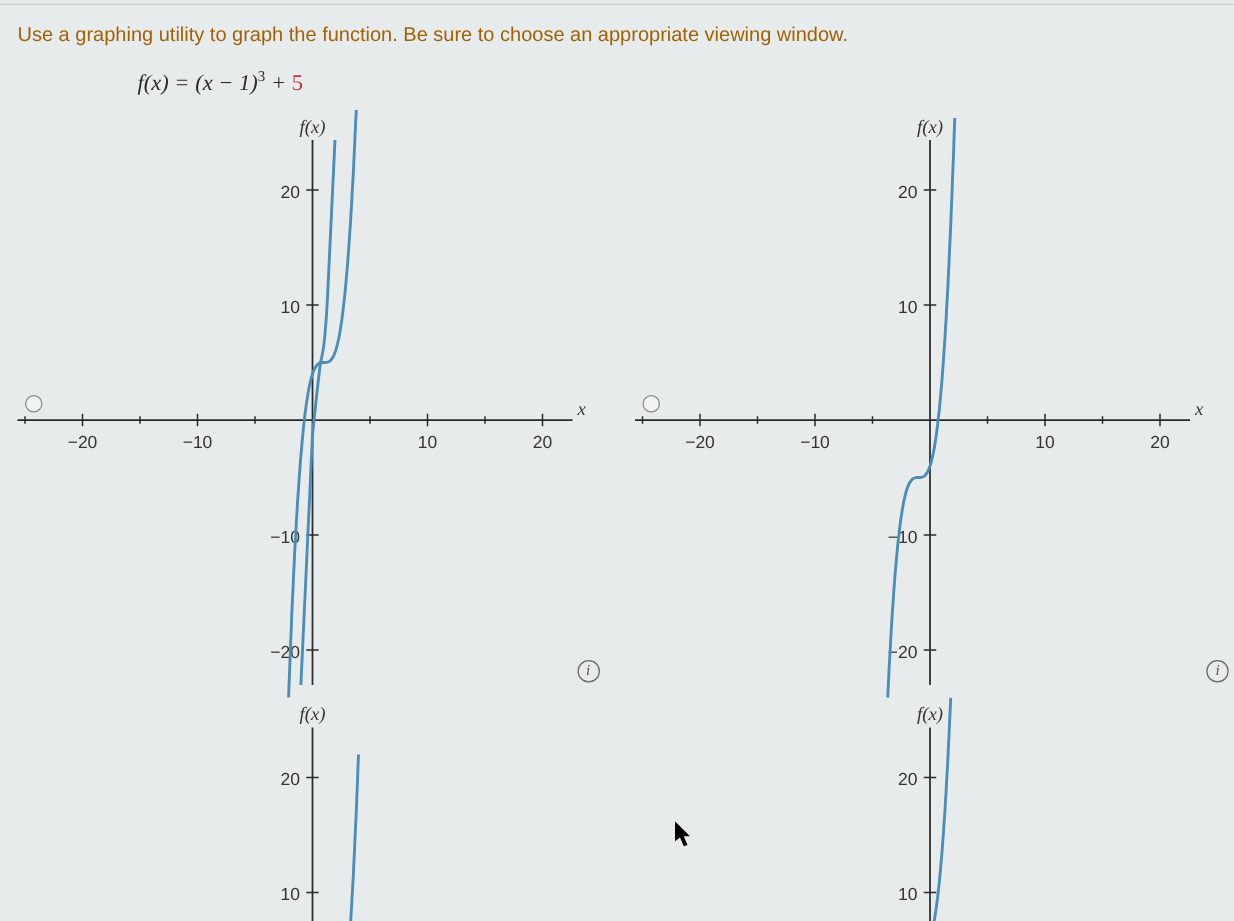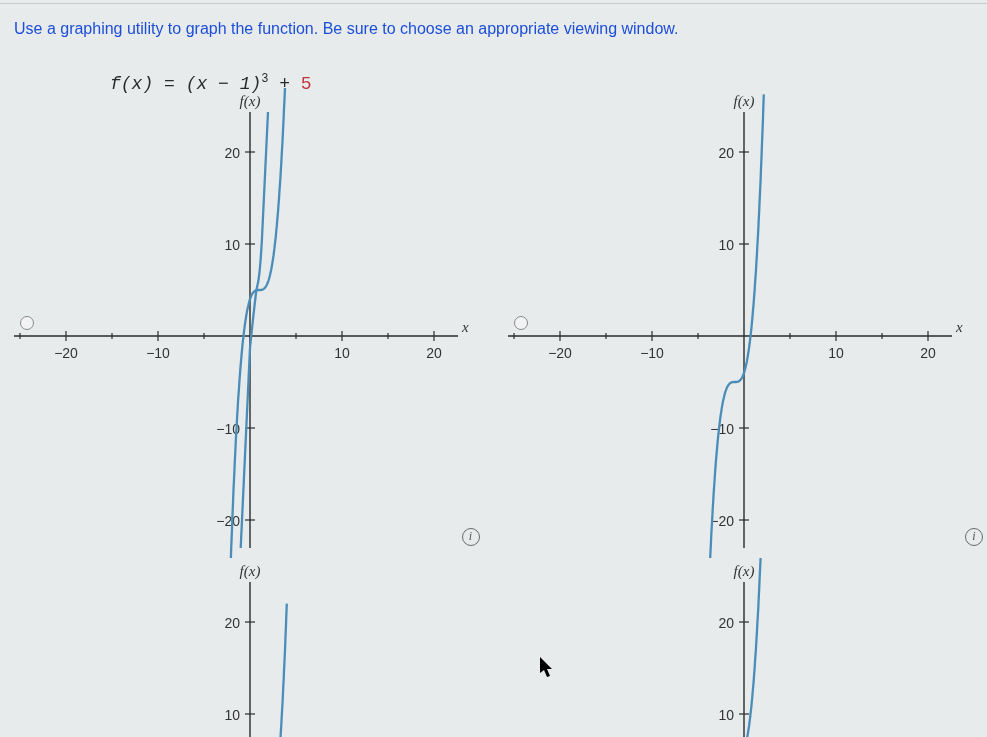--- a/index.html
+++ b/index.html
@@ -16,27 +16,27 @@
     position: absolute;
     top: 0; left: 0; right: 0;
     height: 4px;
     border-bottom: 1px solid #c9cccd;
   }
   .prompt {
     position: absolute;
     top: 20px;
     left: 14px;
     font-size: 16px;
-    color: #1d4ed8;
+    color: #a16207;
   }
   .equation {
     position: absolute;
-    top: 72px;
+    top: 54px;
     left: 110px;
-    font-family: Liberation Mono, monospace;
+    font-family: Liberation Serif, serif;
     font-style: italic;
     font-size: 18px;
   }
   .equation .constant { color: #c2363e; font-style: normal;}
   .equation sup { font-size: 12px; font-style: normal; }
   .charts-grid {
     position: absolute;
     top: 88px;
     left: 0;
     width: 987px;

